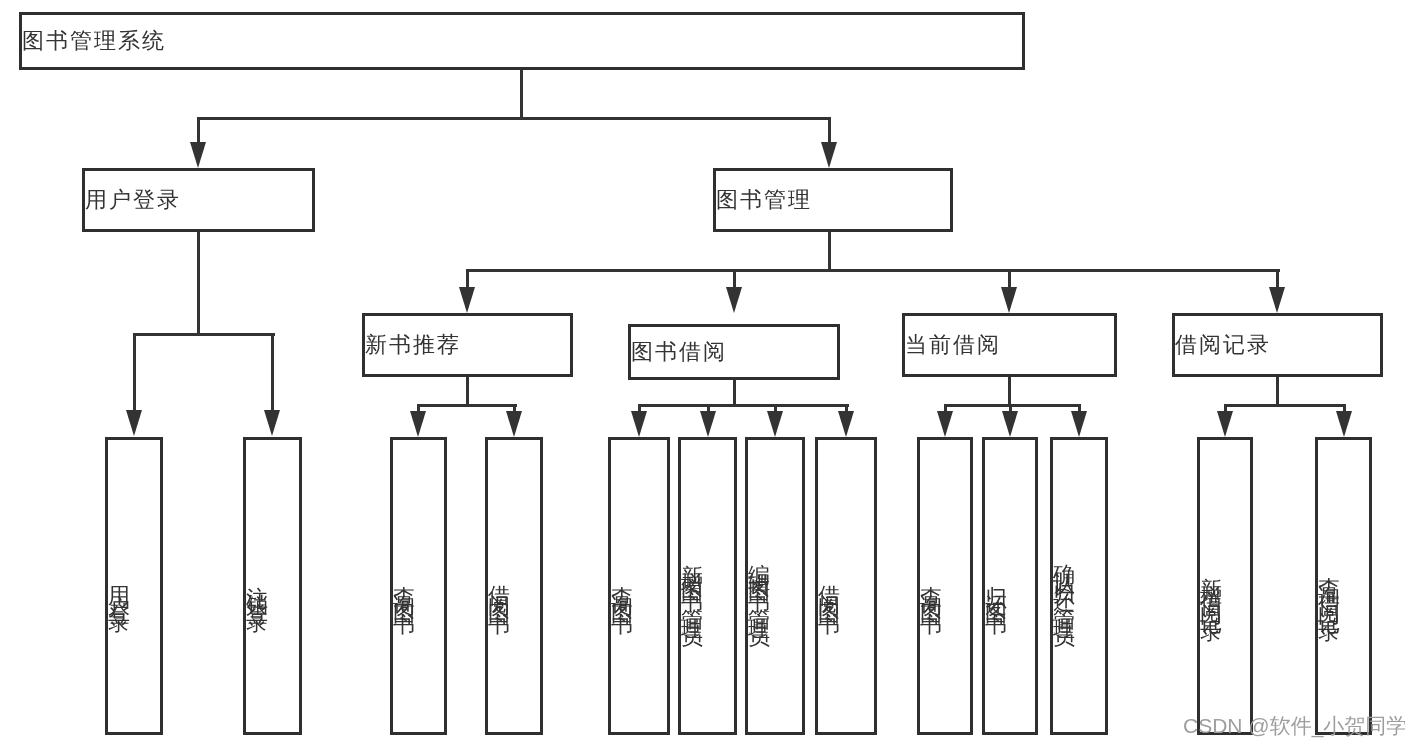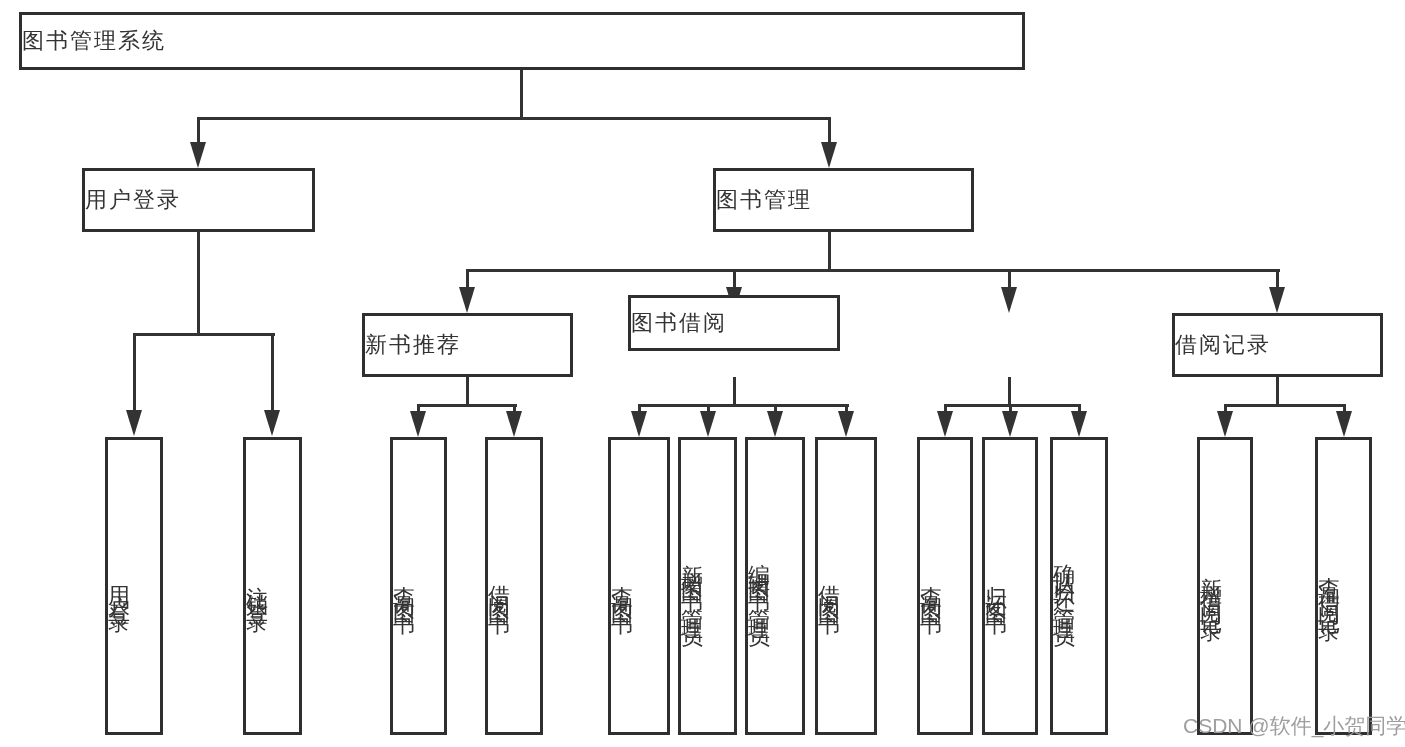--- a/index.html
+++ b/index.html
@@ -67,21 +67,21 @@
   <div class="ln" style="left:520px;top:70px;width:3px;height:49px"></div>
   <div class="ln" style="left:197px;top:117px;width:634px;height:3px"></div>
   <div class="ln" style="left:197px;top:117px;width:3px;height:27px"></div>
   <div class="arrow" style="left:190px;top:142px"></div>
   <div class="ln" style="left:828px;top:117px;width:3px;height:27px"></div>
   <div class="arrow" style="left:821px;top:142px"></div>
 
   <div class="box" style="left:82px;top:168px;width:233px;height:64px">
     <span class="hlabel">用户登录</span>
   </div>
-  <div class="box" style="left:713px;top:168px;width:261px;height:64px">
+  <div class="box" style="left:713px;top:168px;width:240px;height:64px">
     <span class="hlabel">图书管理</span>
   </div>
 
   <div class="ln" style="left:197px;top:232px;width:3px;height:102px"></div>
   <div class="ln" style="left:133px;top:333px;width:142px;height:3px"></div>
   <div class="ln" style="left:133px;top:333px;width:3px;height:78px"></div>
   <div class="arrow" style="left:126px;top:410px"></div>
   <div class="ln" style="left:271px;top:333px;width:3px;height:78px"></div>
   <div class="arrow" style="left:264px;top:410px"></div>
 
@@ -92,22 +92,25 @@
   <div class="ln" style="left:733px;top:269px;width:3px;height:20px"></div>
   <div class="arrow" style="left:726px;top:287px"></div>
   <div class="ln" style="left:1008px;top:269px;width:3px;height:20px"></div>
   <div class="arrow" style="left:1001px;top:287px"></div>
   <div class="ln" style="left:1276px;top:269px;width:3px;height:20px"></div>
   <div class="arrow" style="left:1269px;top:287px"></div>
 
   <div class="box" style="left:362px;top:313px;width:211px;height:64px">
     <span class="hlabel">新书推荐</span>
   </div>
-  <div class="box" style="left:628px;top:295px;width:212px;height:56px">
+  <div class="box" style="left:628px;top:324px;width:212px;height:56px">
     <span class="hlabel">图书借阅</span>
+  </div>
+  <div class="box" style="left:902px;top:313px;width:215px;height:64px">
+    <span class="hlabel">当前借阅</span>
   </div>
   <div class="box" style="left:1172px;top:313px;width:211px;height:64px">
     <span class="hlabel">借阅记录</span>
   </div>
 
   <div class="ln" style="left:466px;top:377px;width:3px;height:30px"></div>
   <div class="ln" style="left:417px;top:404px;width:100px;height:3px"></div>
   <div class="ln" style="left:417px;top:404px;width:3px;height:9px"></div>
   <div class="arrow" style="left:410px;top:411px"></div>
   <div class="ln" style="left:513px;top:404px;width:3px;height:9px"></div>

